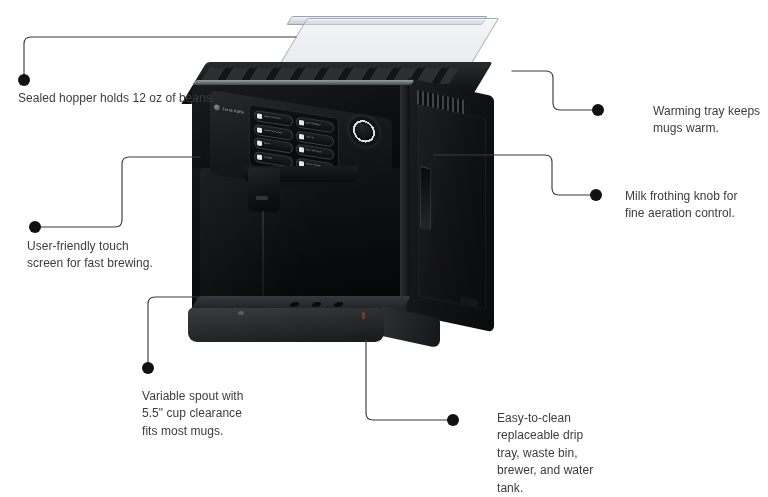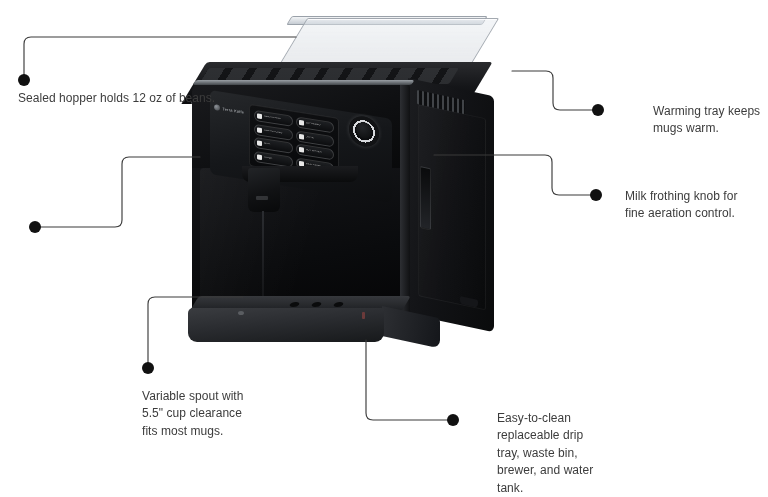--- a/index.html
+++ b/index.html
@@ -559,20 +559,22 @@
       <circle cx="596" cy="195" r="6"></circle>
       <path d="M 148 368 L 148 304 Q 148 297 155 297 L 243 297"></path>
       <circle cx="148" cy="368" r="6"></circle>
       <path d="M 366 340 L 366 413 Q 366 420 373 420 L 453 420"></path>
       <circle cx="453" cy="420" r="6"></circle>
     </svg>
 
 <div class="callout-text" style="left: 18px; top: 90px; width: 210px;">Sealed hopper holds 12 oz of beans.</div>
     <div class="callout-text" style="left: 625px; top: 103px; width: 140px; margin-left: 28px;">Warming tray keeps
 mugs warm.</div>
+    <div class="callout-text" style="left: 27px; top: 238px; width: 180px;">User-friendly touch
+screen for fast brewing.</div>
     <div class="callout-text" style="left: 625px; top: 188px; width: 145px;">Milk frothing knob for
 fine aeration control.</div>
     <div class="callout-text" style="left: 142px; top: 388px; width: 165px;">Variable spout with
 5.5" cup clearance
 fits most mugs.</div>
     <div class="callout-text" style="left: 497px; top: 410px; width: 150px;">Easy-to-clean
 replaceable drip
 tray, waste bin,
 brewer, and water
 tank.</div>

